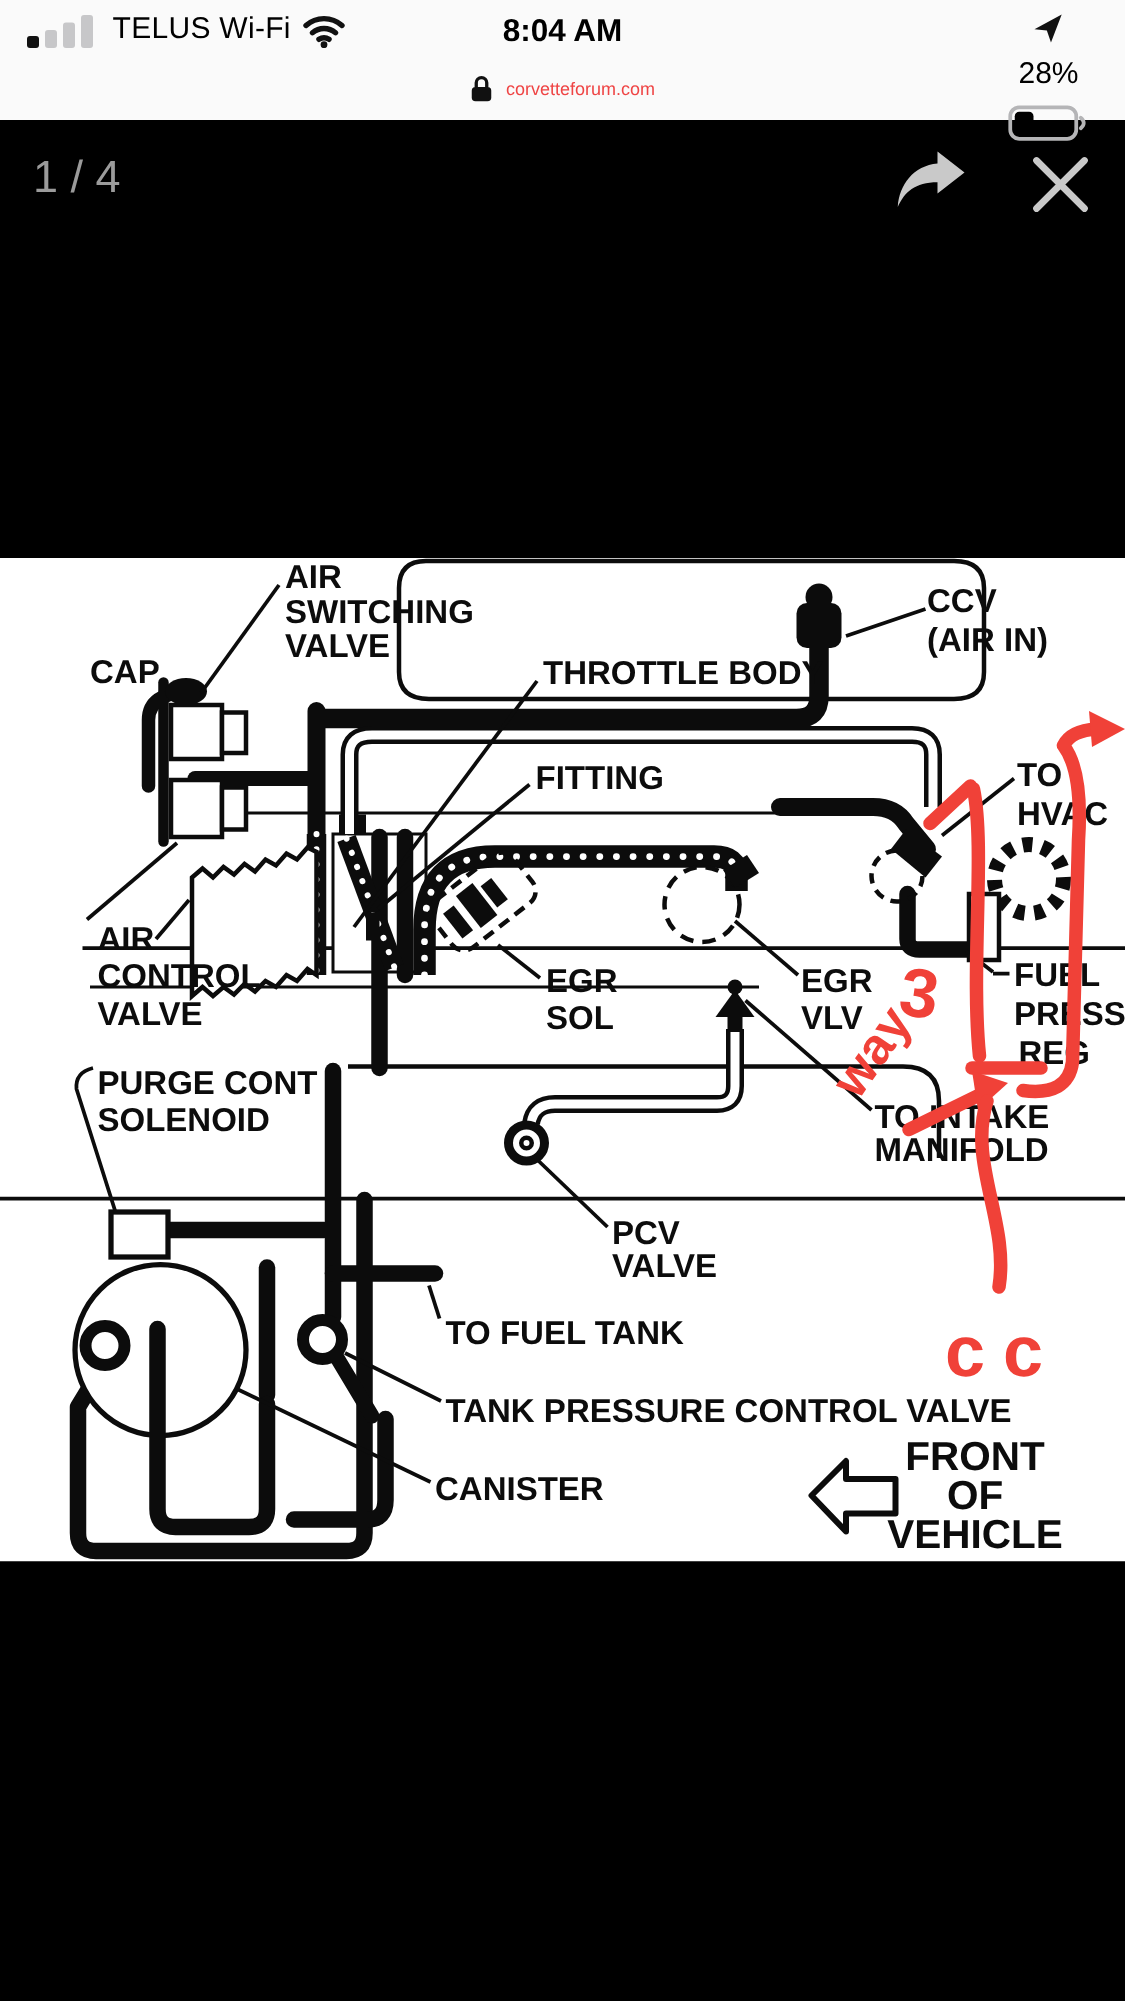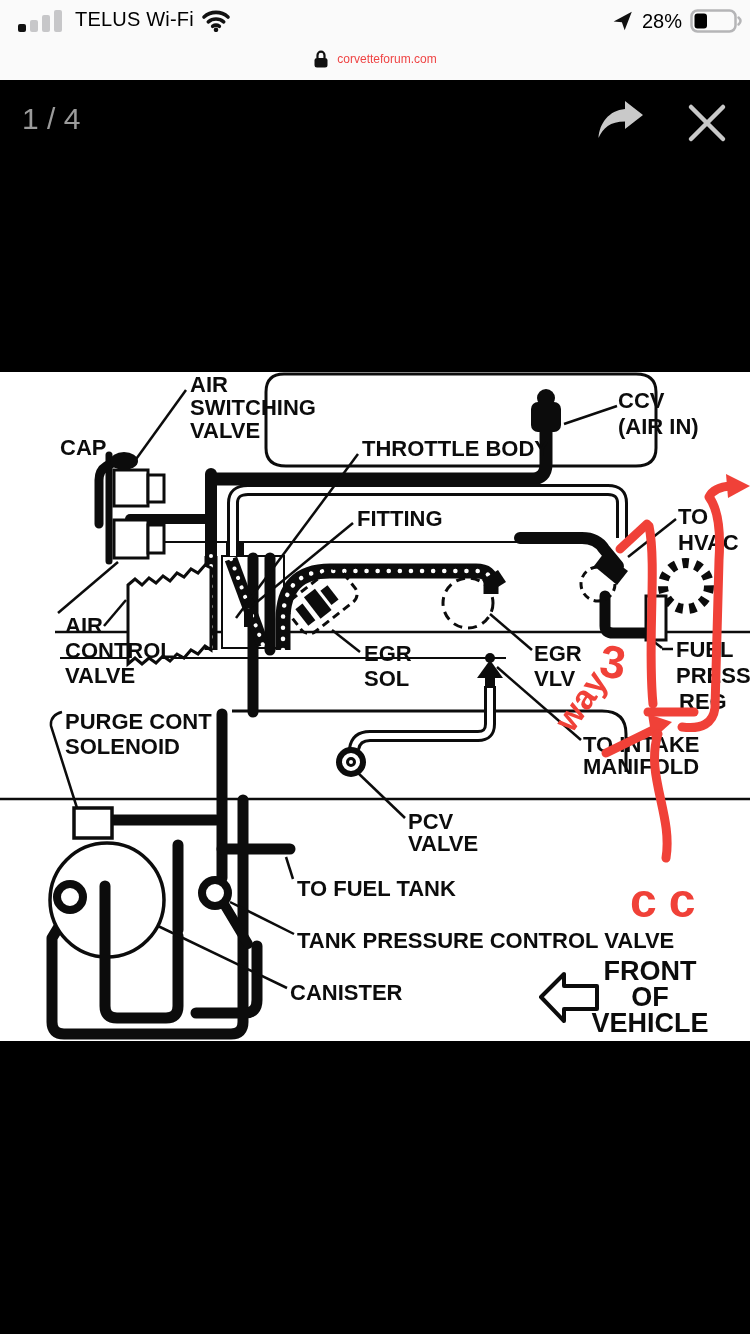--- a/index.html
+++ b/index.html
@@ -4,21 +4,21 @@
 <style>
   html,body{margin:0;padding:0;}
   body{width:750px;height:1334px;background:#000;position:relative;
        font-family:"Liberation Sans",sans-serif;overflow:hidden;}
   
   .status-bar{position:absolute;top:0;left:0;width:750px;height:80px;background:#fafafa;}
   .sb-row1{position:relative;height:40px;}
   .sb-left{position:absolute;left:18px;top:8px;display:flex;align-items:flex-start;gap:7px;}
   .sb-carrier{font-size:20px;color:#000;letter-spacing:.2px;}
   .sb-time{position:absolute;left:0;right:0;top:9px;text-align:center;font-size:21px;font-weight:700;color:#000;}
-  .sb-right{position:absolute;right:6px;top:8px;display:flex;align-items:center;gap:8px;}
+  .sb-right{position:absolute;right:24px;top:8px;display:flex;align-items:center;gap:8px;flex-direction:column;}
   .sb-batt-pct{font-size:20px;color:#000;}
   .sb-row2{position:relative;height:38px;display:flex;align-items:center;justify-content:center;gap:8px;}
   .sb-url{font-size:12px;color:#ef4444;}
   
   .page-indicator{position:absolute;left:22px;top:102px;font-size:30px;color:#9b9b9b;}
   .share-btn{position:absolute;left:594px;top:98px;width:52px;height:46px;cursor:pointer;}
   .close-btn{position:absolute;left:686px;top:102px;width:42px;height:42px;cursor:pointer;}
   
   .diagram{position:absolute;left:0;top:372px;width:750px;height:669px;}
   .lbl{font-family:"Liberation Sans",sans-serif;font-size:22px;font-weight:700;fill:#0c0c0c;}
@@ -41,20 +41,21 @@
         <rect x="36" y="2" width="8" height="22" rx="2" fill="#c7c7c9"></rect>
       </svg>
       <span class="sb-carrier">TELUS Wi-Fi</span>
       <svg width="30" height="24" viewBox="0 0 24 20">
         <path d="M2 7.5 A15 15 0 0 1 22 7.5" stroke="#111" stroke-width="3" fill="none" stroke-linecap="round"></path>
         <path d="M5.6 11.5 A10 10 0 0 1 18.4 11.5" stroke="#111" stroke-width="3" fill="none" stroke-linecap="round"></path>
         <path d="M9.2 15.2 A5 5 0 0 1 14.8 15.2" stroke="#111" stroke-width="3" fill="none" stroke-linecap="round"></path>
         <circle cx="12" cy="18.2" r="1.9" fill="#111"></circle>
       </svg>
     </div>
+    <div class="sb-time">8:04 AM</div>
     <div class="sb-right">
       <svg width="22" height="22" viewBox="0 0 20 20">
         <path d="M18 1.5 L1.5 10.5 L9 11.2 L11.5 18.5 Z" fill="#111"></path>
       </svg>
       <span class="sb-batt-pct">28%</span>
       <svg width="54" height="26" viewBox="0 0 54 26">
         <rect x="1.5" y="2.5" width="44" height="21" rx="6" stroke="#b5b5b7" stroke-width="2.5" fill="none"></rect>
         <rect x="4.5" y="5.5" width="12.5" height="15" rx="3" fill="#000"></rect>
         <path d="M48.5 9.5 q4 3.5 0 7" stroke="#b5b5b7" stroke-width="2.5" fill="none" stroke-linecap="round"></path>
       </svg>

